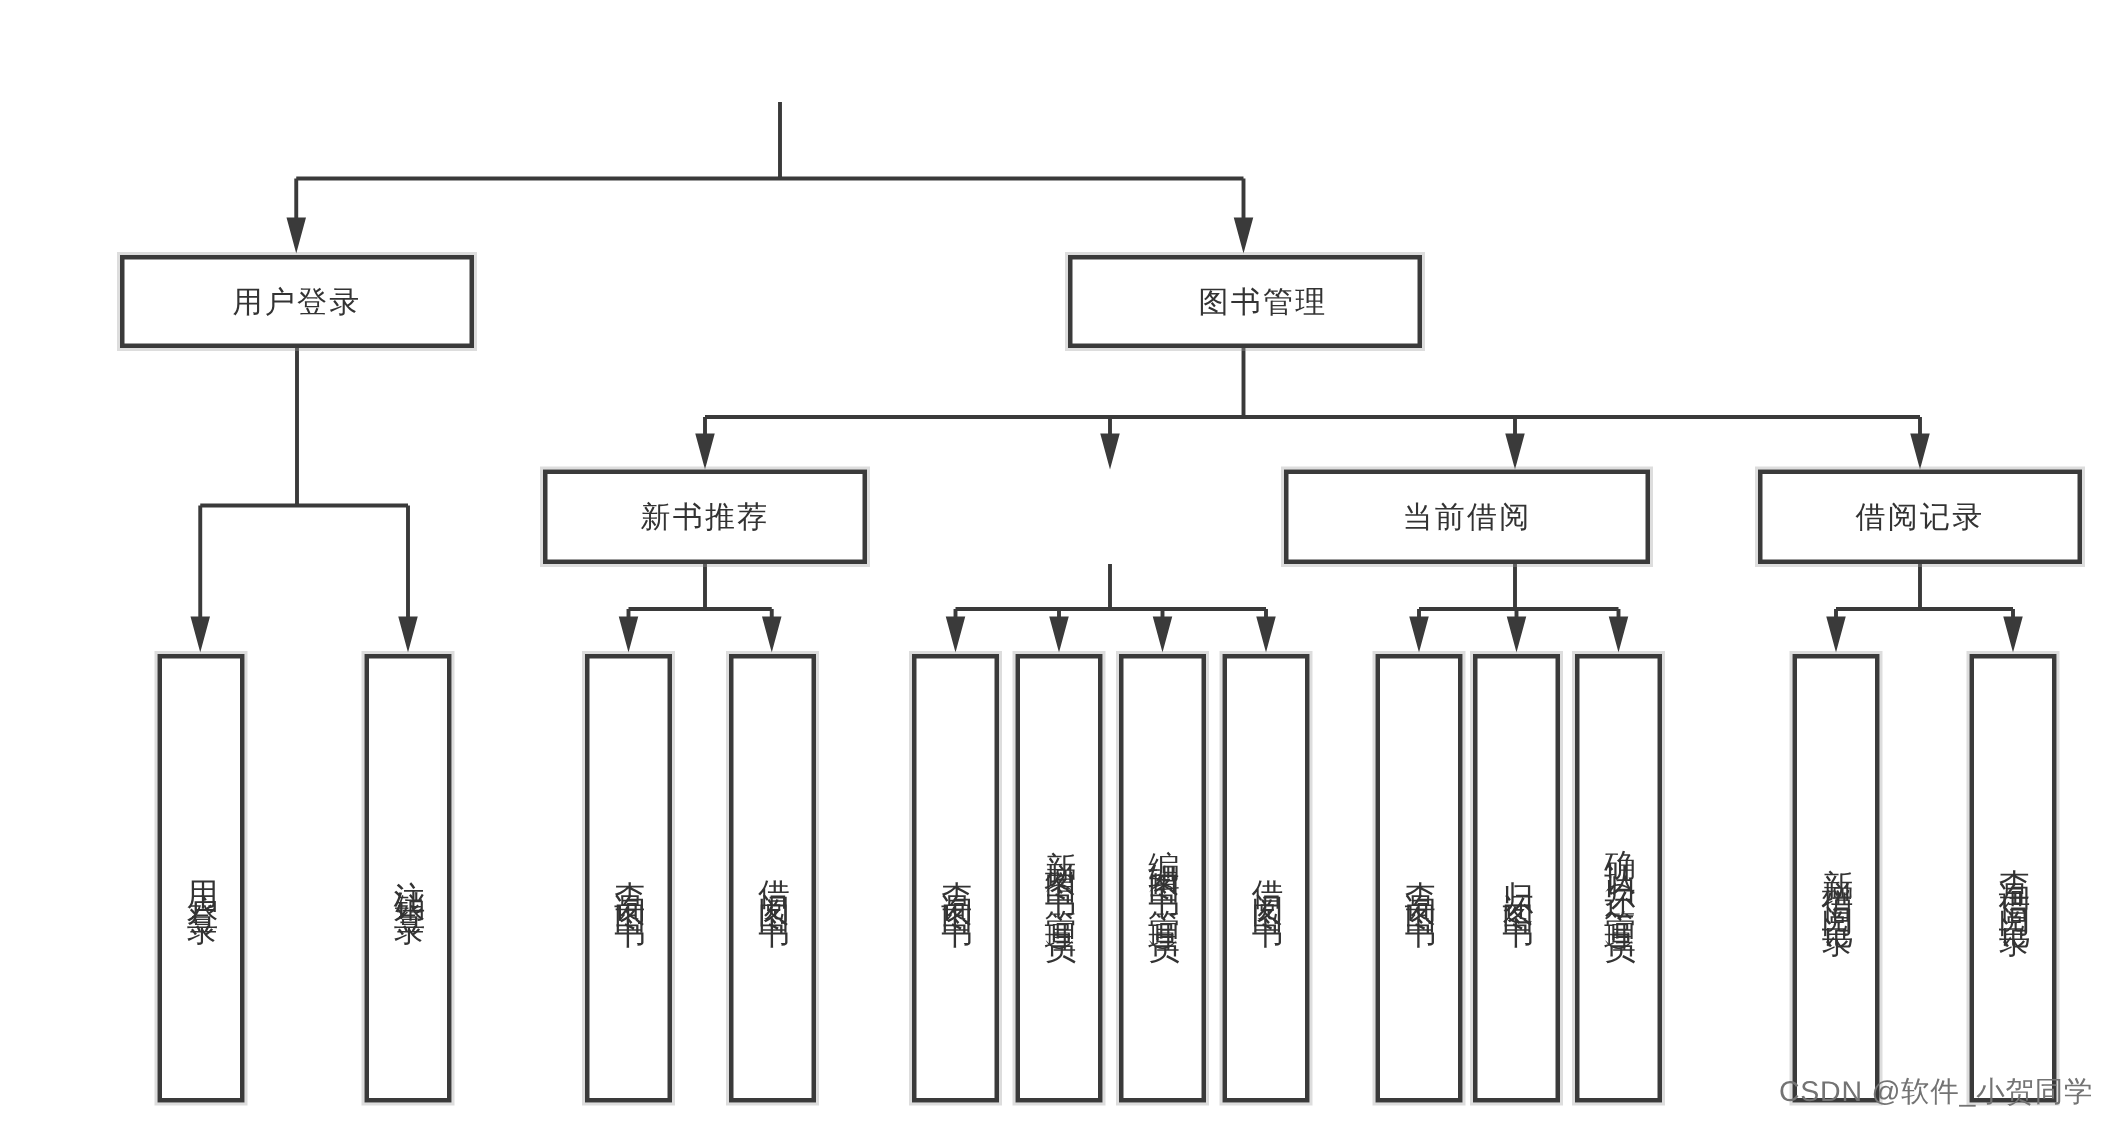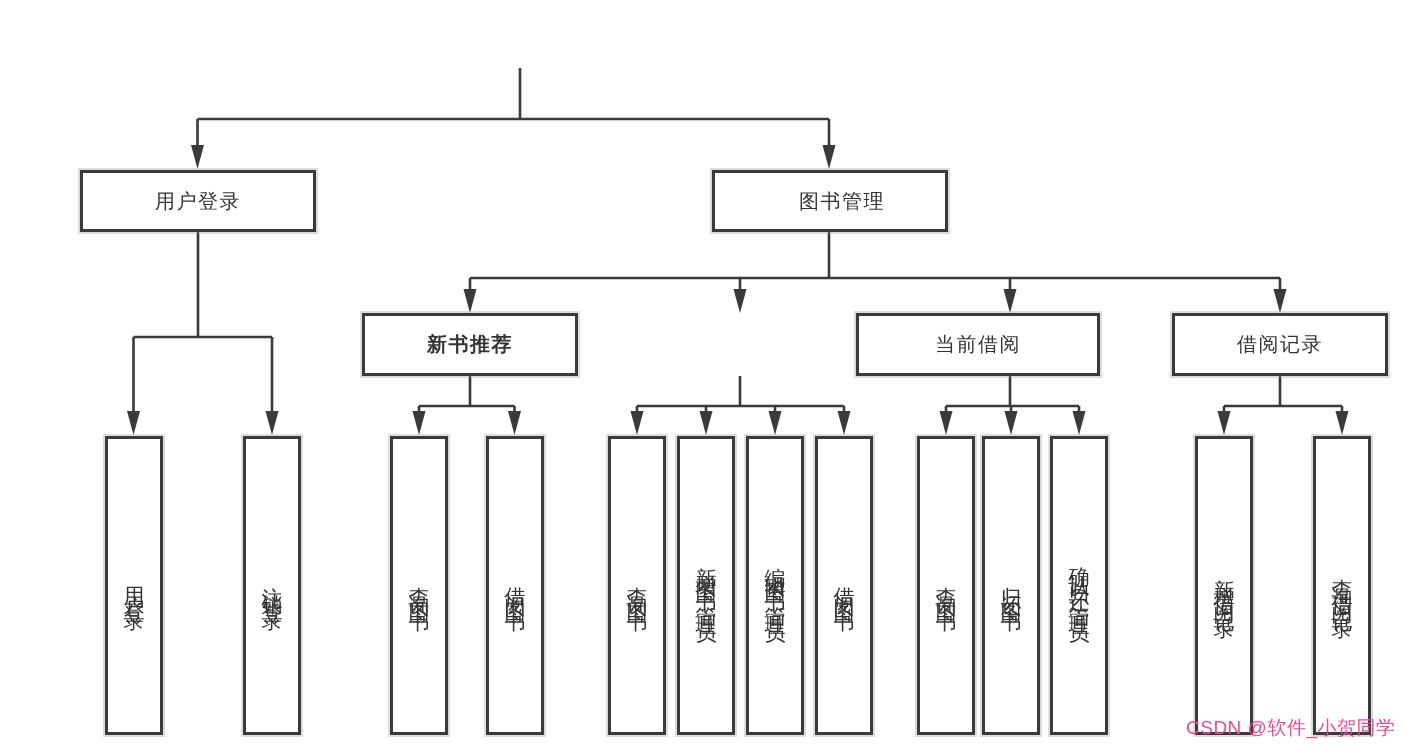--- a/index.html
+++ b/index.html
@@ -17,28 +17,28 @@
     box-shadow:0 0 0 2px rgba(158,158,158,0.35);
   }
   .hnode{font-size:20px;letter-spacing:1.5px;white-space:nowrap;}
   .root-node{font-size:21px;}
   .vnode .vtext{
     writing-mode:vertical-rl;text-orientation:mixed;
     font-size:21px;letter-spacing:8px;line-height:1.15;color:#333333;
   }
   .watermark{
     position:absolute;left:1186px;top:715px;z-index:5;
-    font-size:19px;letter-spacing:0.5px;color:#ec4899;white-space:nowrap;
+    font-size:19px;letter-spacing:0.5px;color:#737373;white-space:nowrap;
   }
 
   
   #n-root{left:14px;top:13px;width:1005px;height:55px;}
   #n-user-login{left:80px;top:170px;width:236px;height:62px;}
   #n-book-mgmt{left:712px;top:170px;width:236px;height:62px;padding-left:24px;}
-  #n-new-book{left:362px;top:313px;width:216px;height:63px;font-weight:bold;}
+  #n-new-book{left:362px;top:313px;width:216px;height:63px;}
   #n-borrowing{left:632px;top:313px;width:216px;height:63px;}
   #n-current{left:856px;top:313px;width:244px;height:63px;}
   #n-records{left:1172px;top:313px;width:216px;height:63px;}
   .leaf{top:436px;width:58px;height:299px;}
   #l-user-login{left:105px;}
   #l-logout{left:243px;}
   #l-query1{left:390px;}
   #l-borrow1{left:486px;}
   #l-query2{left:608px;}
   #l-add-book{left:677px;}

